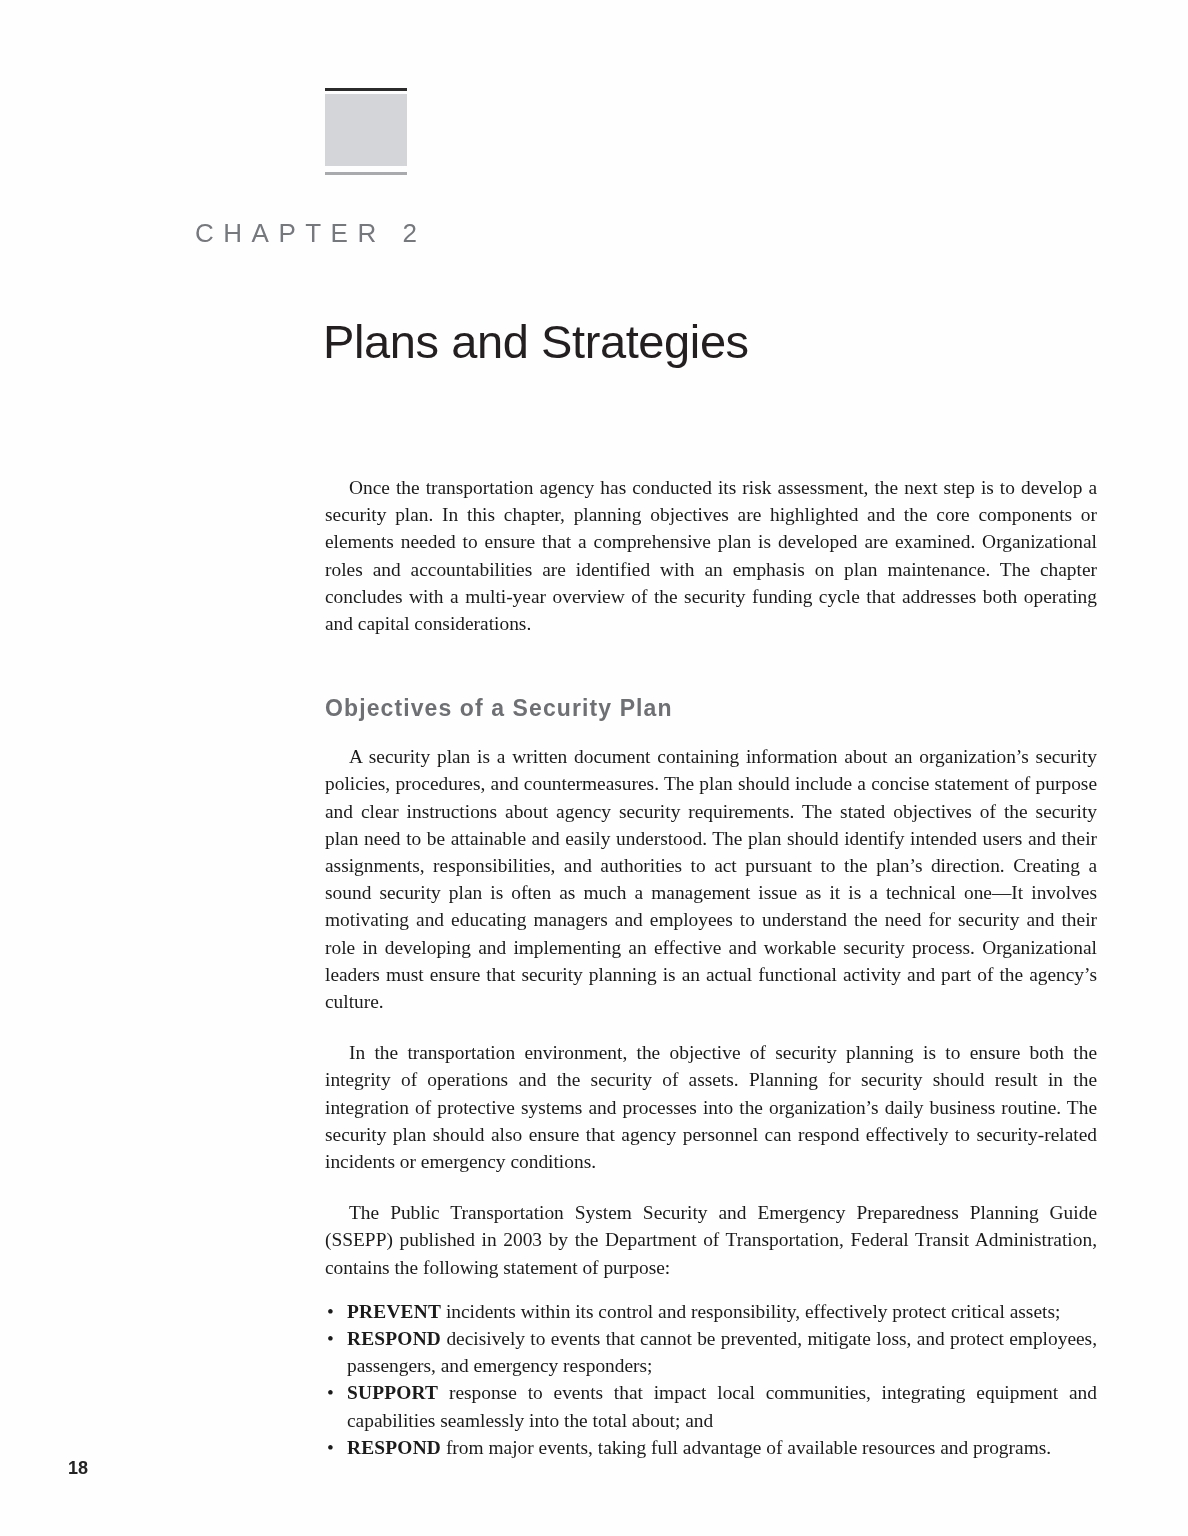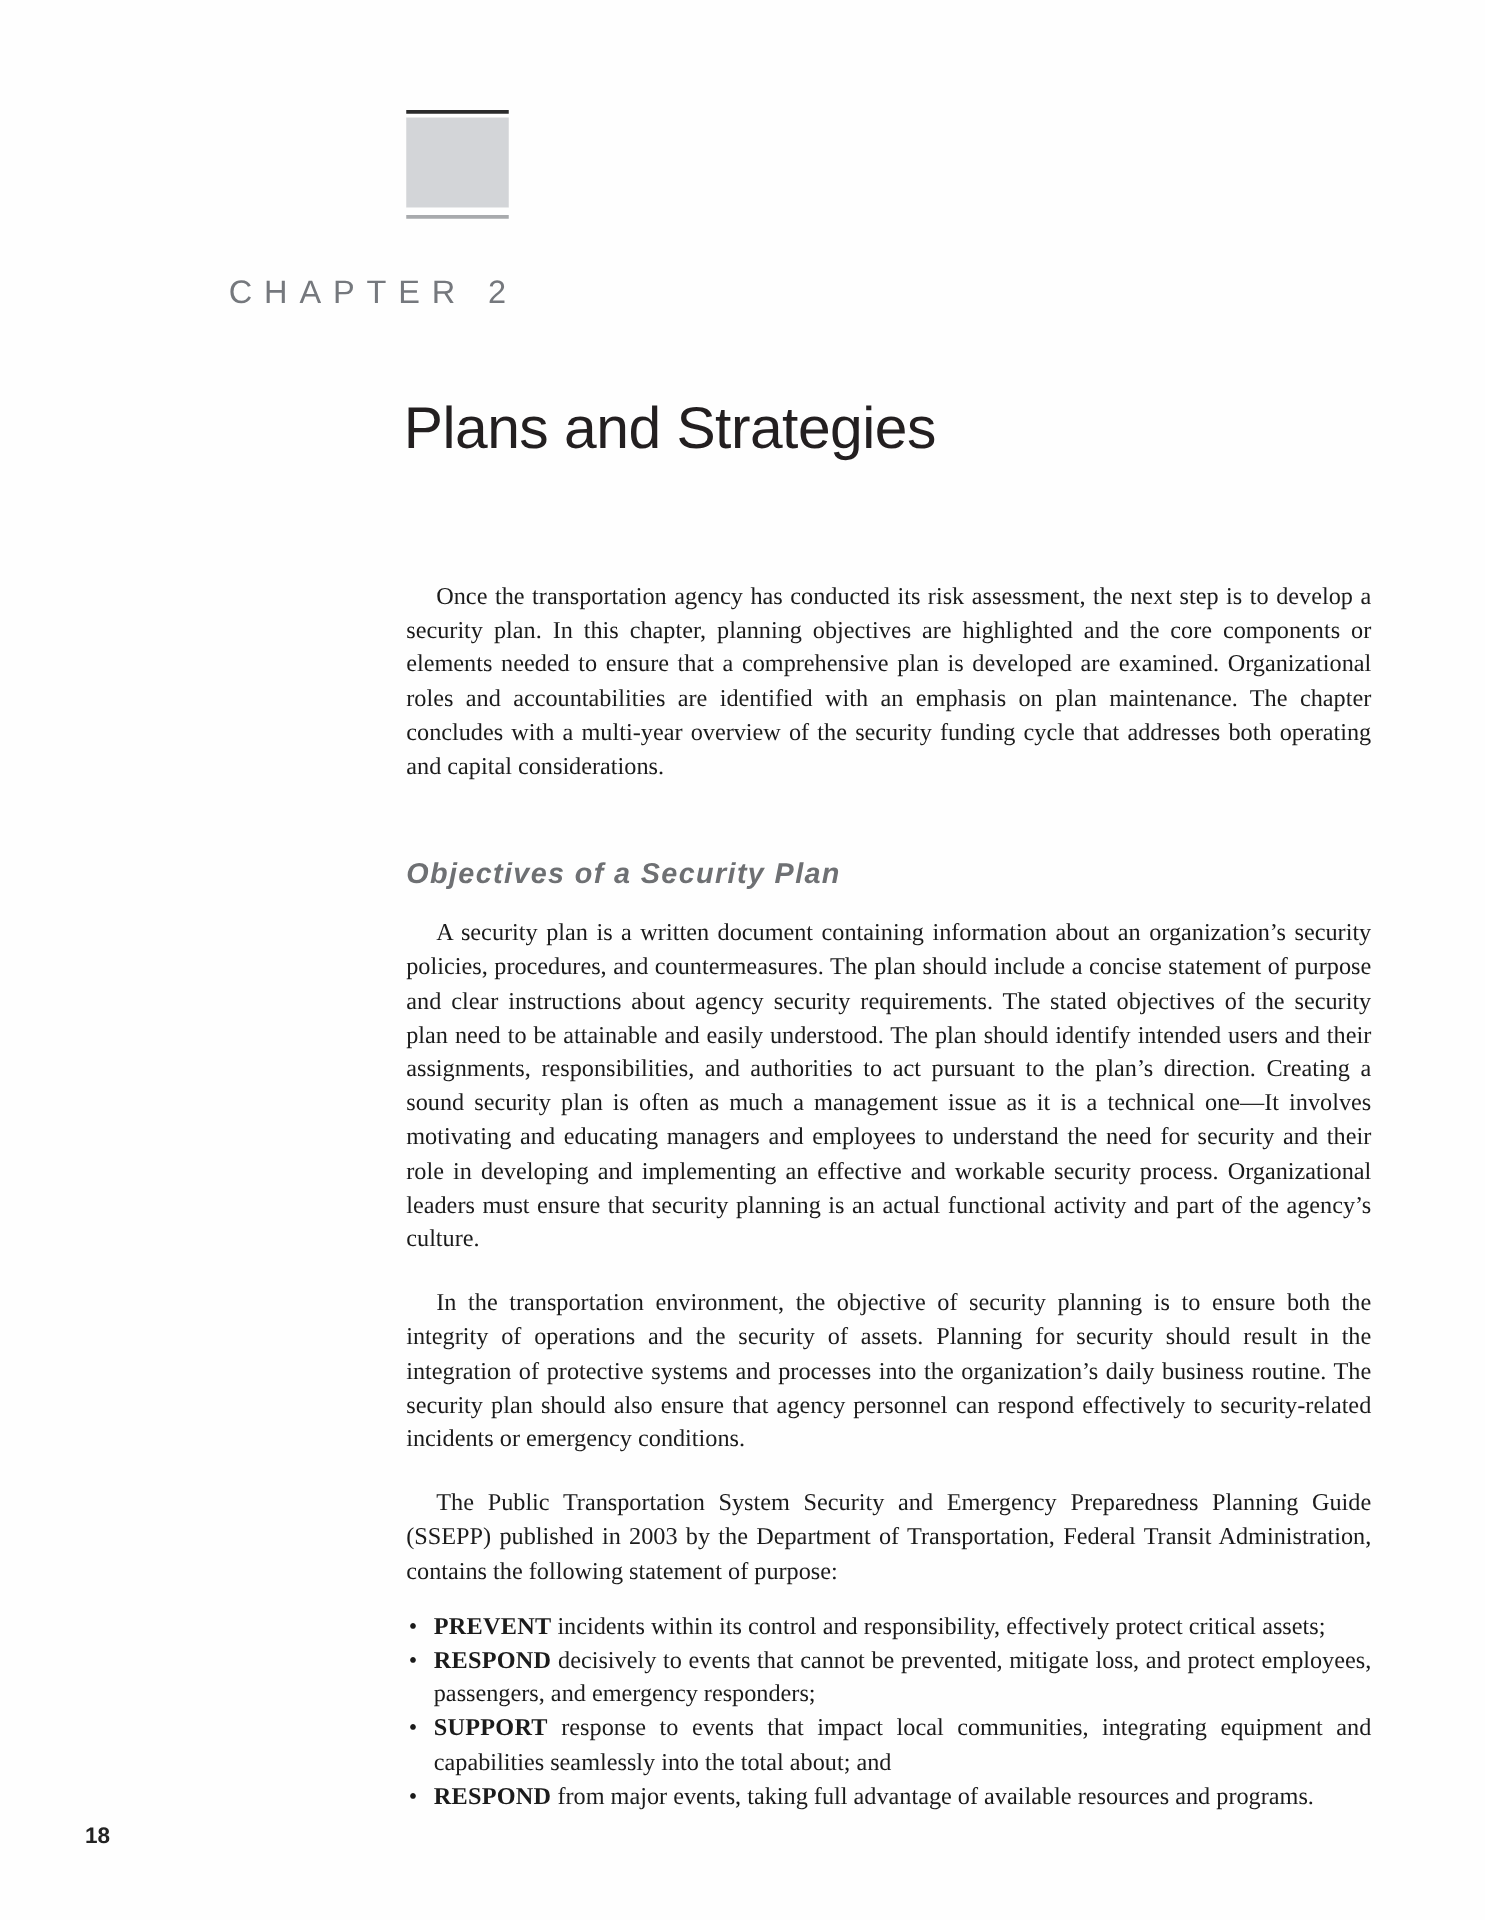--- a/index.html
+++ b/index.html
@@ -44,21 +44,21 @@
   .rule-bottom {
     height: 3px;
     background: #a8aaad;
     width: 82px;
     margin-top: 6px;
   }
 
   
   .chapter-label {
     position: absolute;
-    left: 183px;
+    left: 195px;
     top: 218px;
     font-family: "Liberation Sans", "DejaVu Sans", sans-serif;
     font-size: 26px;
     font-weight: 300;
     letter-spacing: 9.5px;
     color: #75787d;
     white-space: nowrap;
   }
 
   
@@ -72,21 +72,21 @@
     letter-spacing: -0.4px;
     color: #231f20;
     white-space: nowrap;
     text-align: center;
   }
 
   
   .column {
     position: absolute;
     left: 325px;
-    top: 464px;
+    top: 474px;
     width: 772px;
   }
 
   p.body {
     margin: 0;
     font-size: 19.4px;
     line-height: 27.2px;
     text-align: justify;
     text-justify: inter-word;
     hyphens: none;
@@ -102,21 +102,20 @@
   
   h2.section-heading {
     margin: 0;
     padding: 0;
     font-family: "Liberation Sans", "DejaVu Sans", sans-serif;
     font-size: 23px;
     font-weight: 700;
     letter-spacing: 1.1px;
     color: #6e7073;
     line-height: 28px;
-    font-style: italic;
   }
   .heading-block {
     margin-top: 57px;
     margin-bottom: 21px;
   }
 
   
   .commit-line {
     margin-top: 24px;
   }

